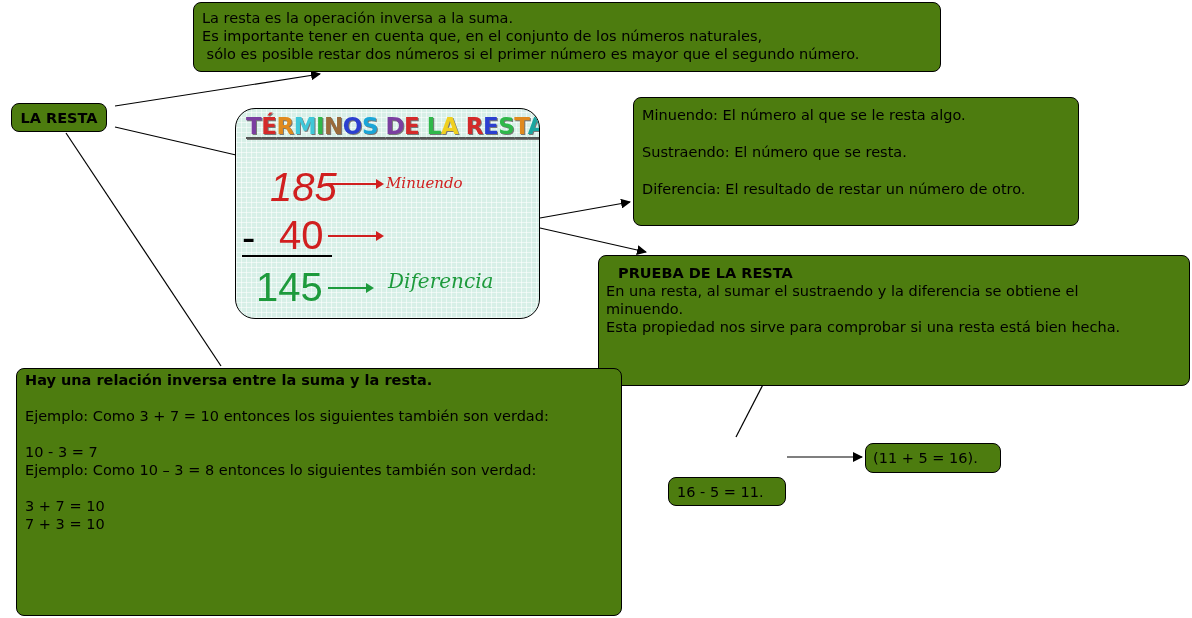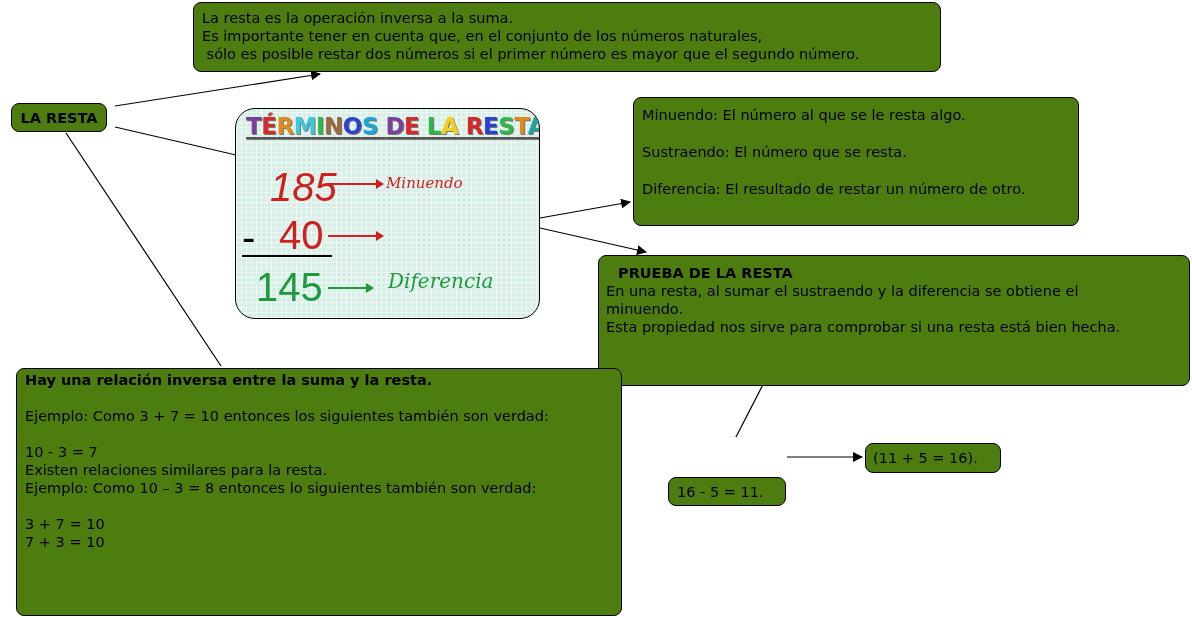--- a/index.html
+++ b/index.html
@@ -97,21 +97,20 @@
   <span class="line">minuendo.</span>
   <span class="line">Esta propiedad nos sirve para comprobar si una resta está bien hecha.</span>
 </div>
 
 <div class="node" id="n-inv">
   <span class="line" style="font-weight:bold;">Hay una relación inversa entre la suma y la resta.</span>
   <div class="gap"></div>
   <span class="line">Ejemplo: Como 3 + 7 = 10 entonces los siguientes también son verdad:</span>
   <div class="gap"></div>
   <span class="line">10 - 3 = 7</span>
-  <span class="line">Existen relaciones similares para la resta.</span>
   <span class="line">Ejemplo: Como 10 – 3 = 8 entonces lo siguientes también son verdad:</span>
   <div class="gap"></div>
   <span class="line">3 + 7 = 10</span>
   <span class="line">7 + 3 = 10</span>
 </div>
 
 <div class="node" id="n-ex1">
   <span>16 - 5 = 11.</span>
 </div>
 

